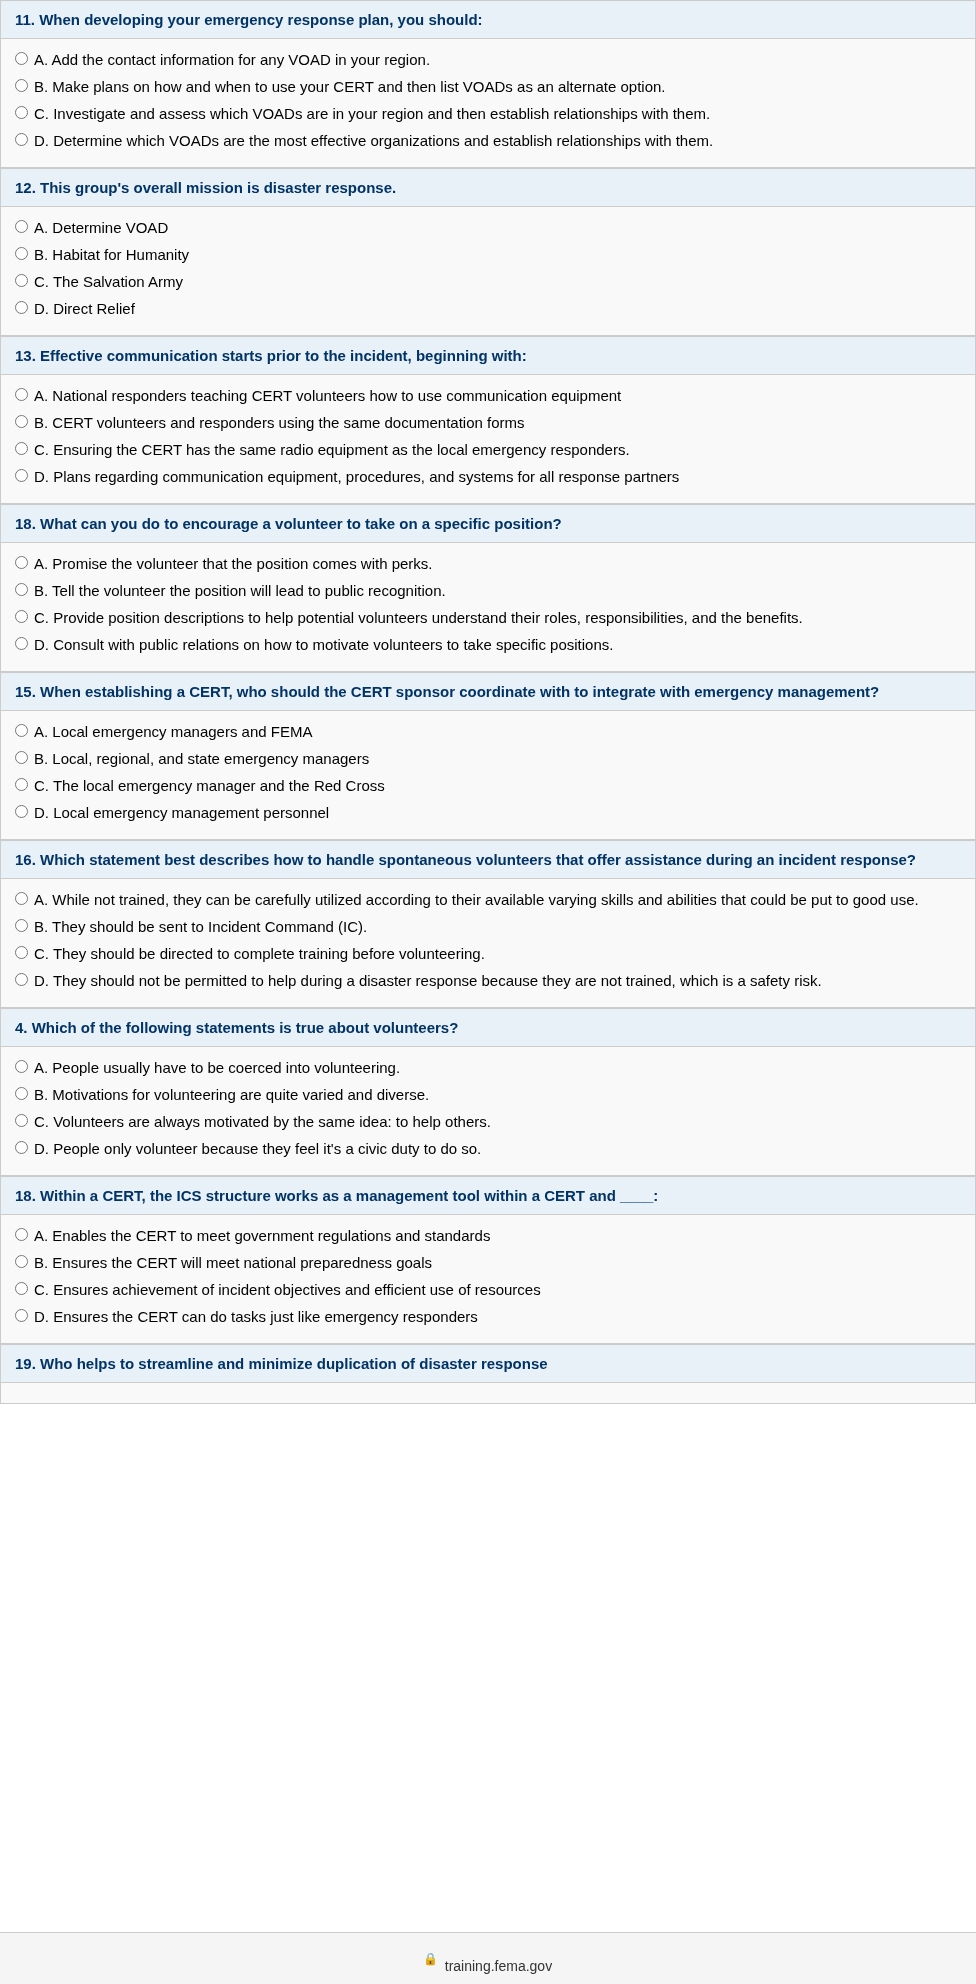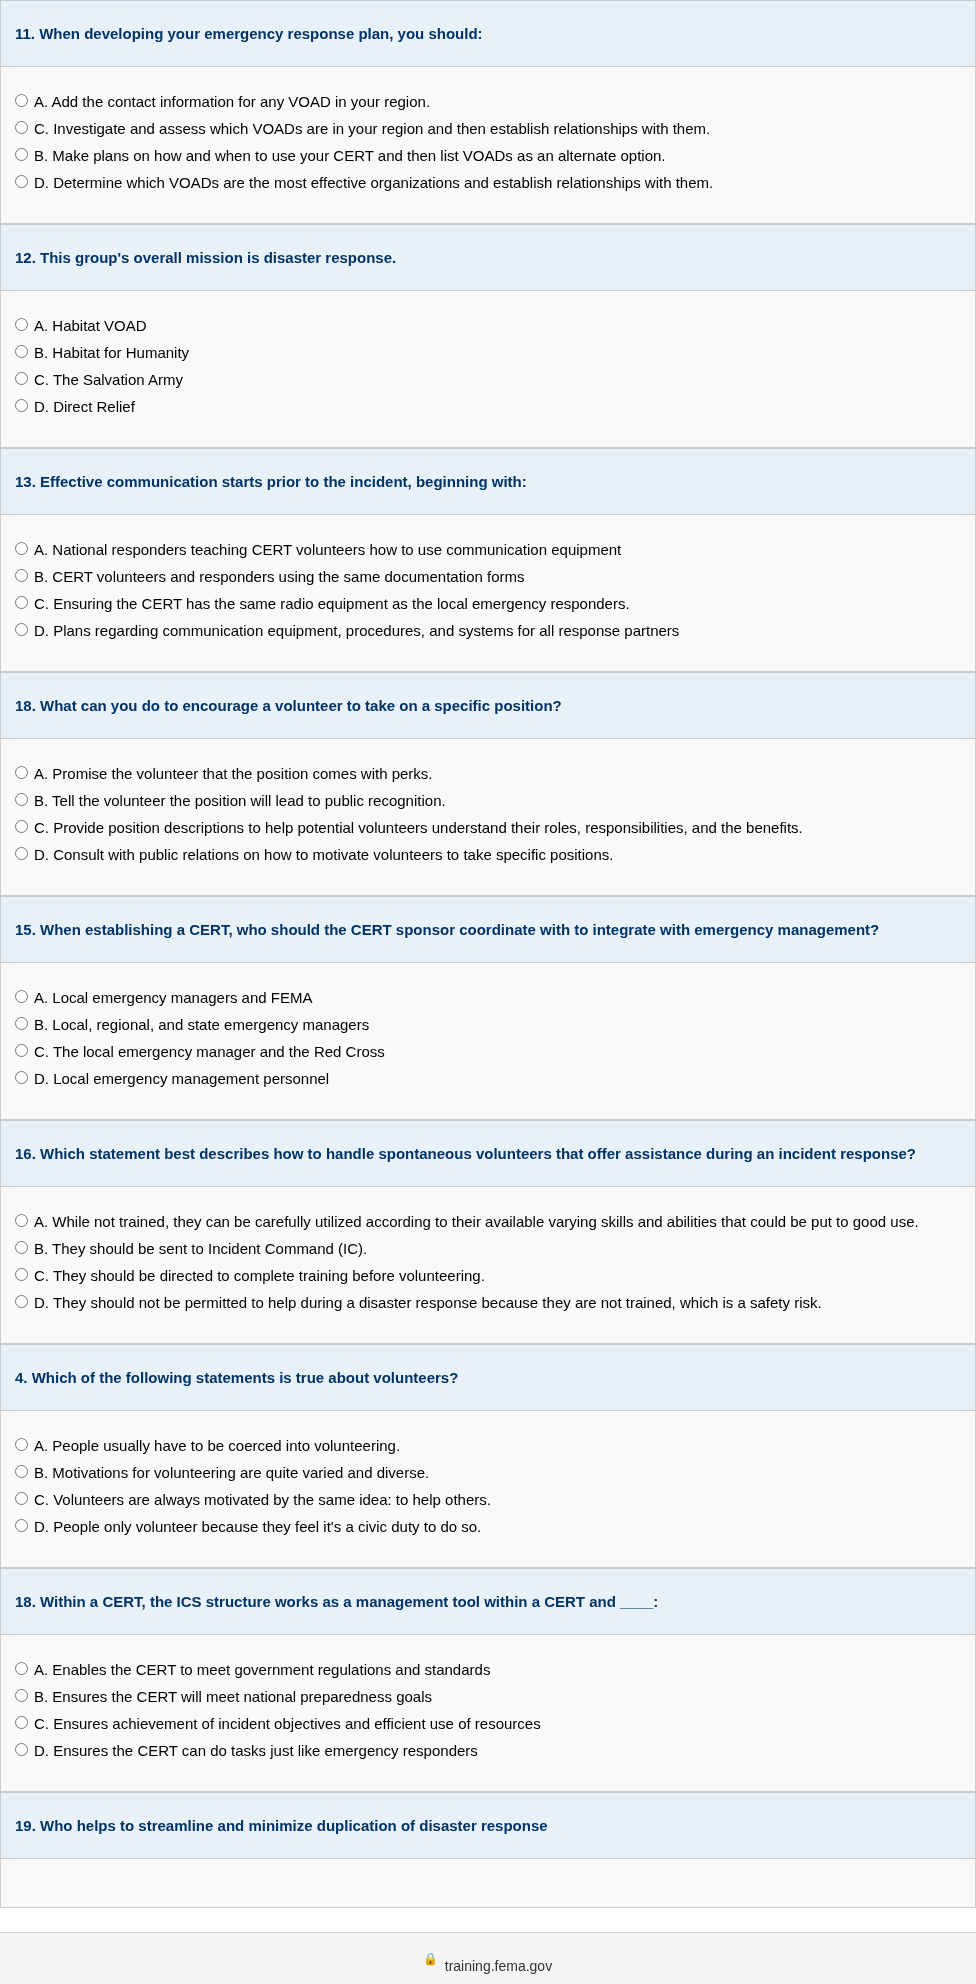--- a/index.html
+++ b/index.html
@@ -13,28 +13,28 @@
     .quiz-container {
       width: 100%;
       padding: 0;
     }
     .question-block {
       border: 1px solid #ccc;
       margin-bottom: 0;
     }
     .question-header {
       background: #e8f0f8;
-      padding: 24px 14px;
+      padding: 10px 14px;
       font-weight: bold;
       font-size: 15px;
       color: #003366;
       border-bottom: 1px solid #ccc;
     }
     .question-body {
-      padding: 24px 14px;
+      padding: 10px 14px;
       background: #f9f9f9;
     }
     .option-row {
       display: flex;
       align-items: flex-start;
       margin-bottom: 6px;
       gap: 6px;
     }
     .option-row input[type="radio"] {
       margin-top: 3px;
@@ -74,38 +74,38 @@
 <div class="quiz-container">
     <div class="question-block">
       <div class="question-header">11. When developing your emergency response plan, you should:</div>
       <div class="question-body">
         <div class="option-row">
           <input type="radio" name="question_q11" style="">
           <span class="option-text">A. Add the contact information for any VOAD in your region.</span>
         </div>
         <div class="option-row">
           <input type="radio" name="question_q11" style="">
+          <span class="option-text">B. Make plans on how and when to use your CERT and then list VOADs as an alternate option.</span>
+        </div>
+        <div class="option-row">
+          <input type="radio" name="question_q11" style="">
           <span class="option-text">C. Investigate and assess which VOADs are in your region and then establish relationships with them.</span>
         </div>
         <div class="option-row">
           <input type="radio" name="question_q11" style="">
-          <span class="option-text">B. Make plans on how and when to use your CERT and then list VOADs as an alternate option.</span>
-        </div>
-        <div class="option-row">
-          <input type="radio" name="question_q11" style="">
           <span class="option-text">D. Determine which VOADs are the most effective organizations and establish relationships with them.</span>
         </div>
       </div>
     </div>
     <div class="question-block">
       <div class="question-header">12. This group's overall mission is disaster response.</div>
       <div class="question-body">
         <div class="option-row">
           <input type="radio" name="question_q12" style="">
-          <span class="option-text">A. Habitat VOAD</span>
+          <span class="option-text">A. Determine VOAD</span>
         </div>
         <div class="option-row">
           <input type="radio" name="question_q12" style="">
           <span class="option-text">B. Habitat for Humanity</span>
         </div>
         <div class="option-row">
           <input type="radio" name="question_q12" style="">
           <span class="option-text">C. The Salvation Army</span>
         </div>
         <div class="option-row">

